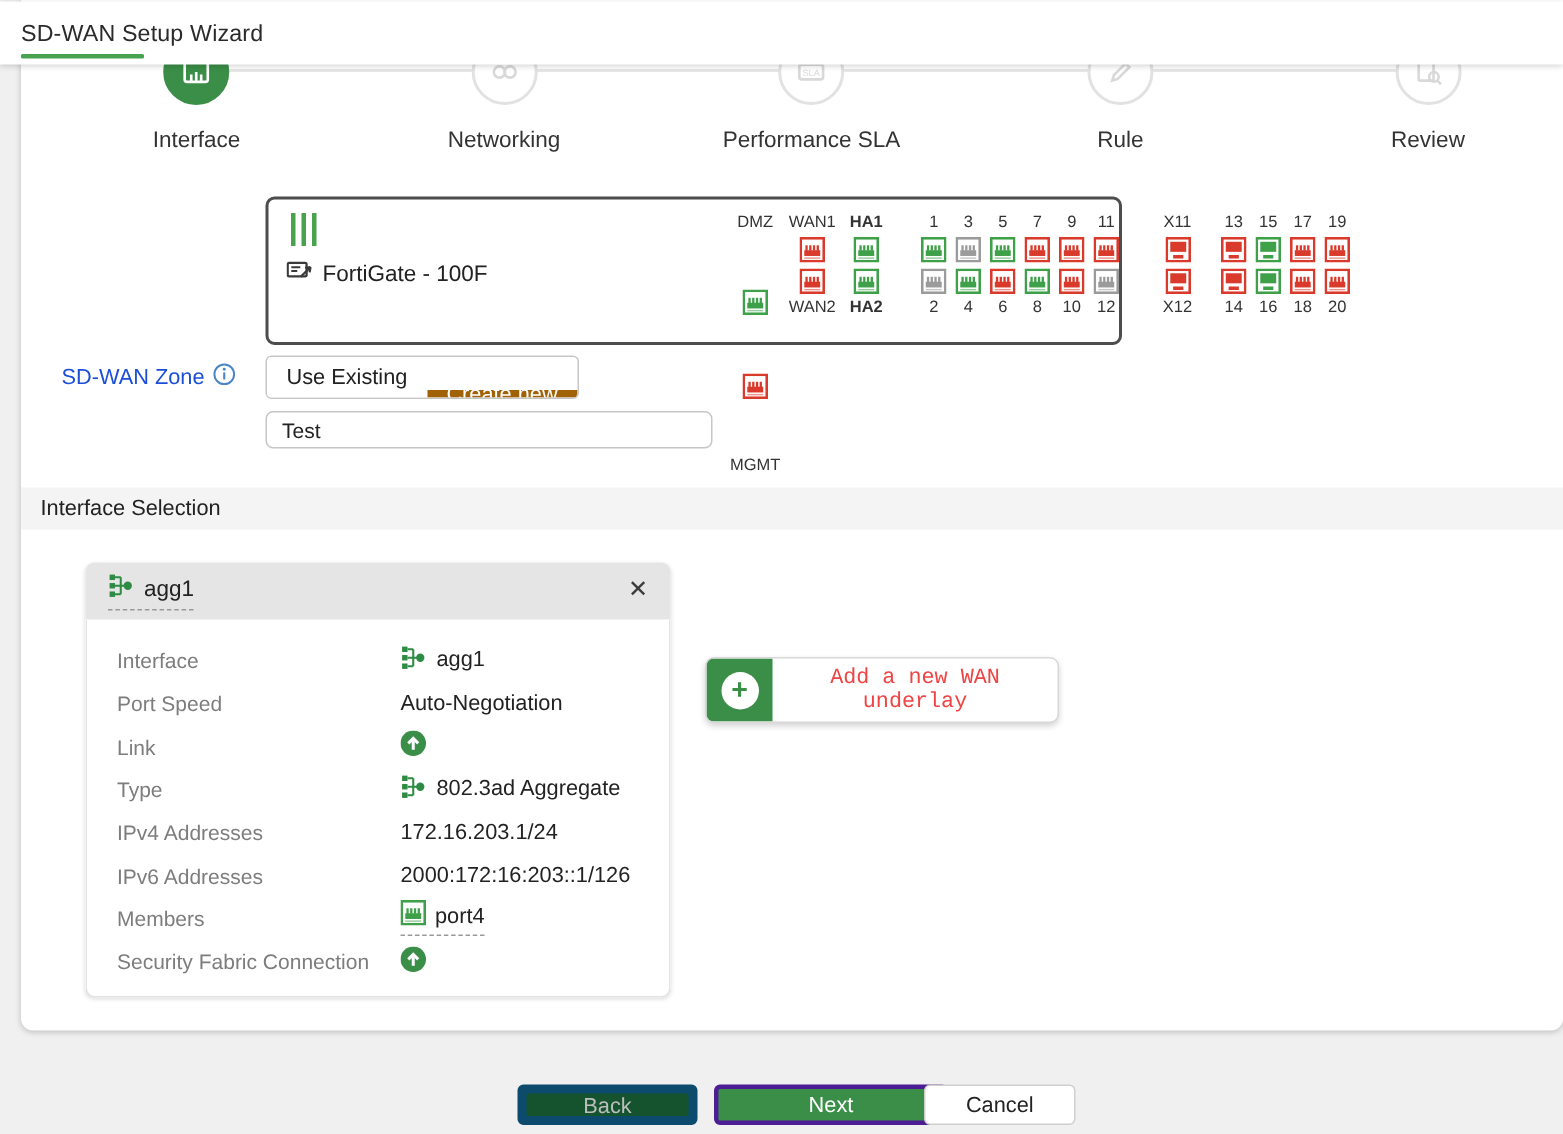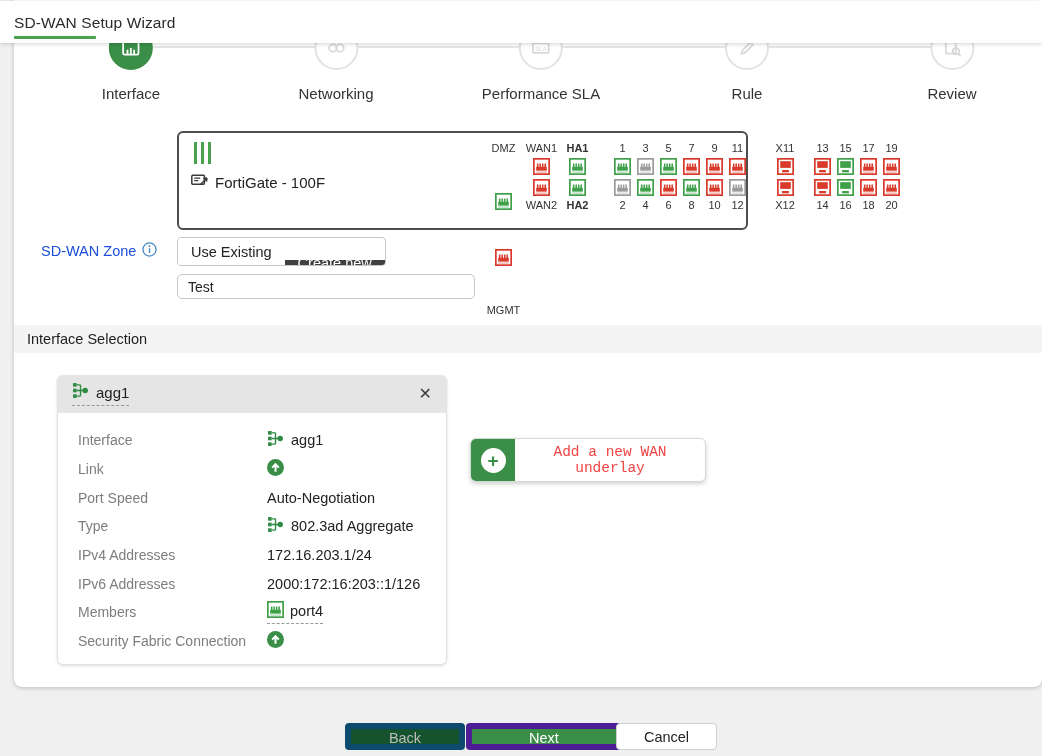--- a/index.html
+++ b/index.html
@@ -45,21 +45,21 @@
   .device-name{position:absolute;left:12px;top:40px;display:flex;align-items:center;gap:6px;font-size:15px;color:#222;}
   .port-grid{position:absolute;left:306px;top:8px;display:flex;align-items:flex-start;}
   .port-col{display:flex;flex-direction:column;align-items:center;}
   .port-col .plabel{font-size:11px;color:#333;height:15px;line-height:15px;}
   .port-col .picon{height:19px;margin:1px 0;display:flex;align-items:center;justify-content:center;}
   .port-spacer{flex:0 0 auto;}
   
   .zone-label{position:absolute;left:27px;top:242px;font-size:14.5px;color:#1d4ed8;display:flex;align-items:center;gap:6px;}
   .toggle{position:absolute;left:163px;top:237px;display:flex;height:29px;border-radius:4px;overflow:hidden;border:1px solid #c6c6c6;box-sizing:border-box;}
   .toggle .opt{display:flex;align-items:center;padding:0 13px;font-size:14.5px;background:#fff;color:#222;cursor:pointer;}
-  .toggle .opt.selected{background:#404040;color:#fff;margin-top:22px;}
+  .toggle .opt.selected{background:#a16207;color:#fff;margin-top:22px;}
   .zone-input{
     position:absolute;left:163px;top:274px;width:298px;height:25px;box-sizing:border-box;
     border:1px solid #c6c6c6;border-radius:5px;padding:0 10px;font-size:14px;color:#222;
     font-family:inherit;outline:none;background:#fff;
   }
   
   .section-bar{position:absolute;left:0;top:325px;right:0;height:28px;background:#f4f4f4;display:flex;align-items:center;}
   .section-bar span{margin-left:13px;font-size:14.5px;color:#222;}
   .iface-card{position:absolute;left:43px;top:375px;width:390px;border-radius:6px;box-shadow:0 1px 3px rgba(0,0,0,.15);background:#fff;}
   .card-head{
@@ -79,21 +79,21 @@
     border-radius:6px;box-shadow:0 2px 4px rgba(0,0,0,.18);display:flex;align-items:stretch;cursor:pointer;
     box-sizing:border-box;overflow:hidden;padding:0;
   }
   .add-btn .plus-wrap{flex:0 0 44px;background:#3a8e47;display:flex;align-items:center;justify-content:center;}
   .add-btn .plus-circle{width:25px;height:25px;border-radius:50%;background:#fff;color:#3a8e47;font-size:19px;font-weight:bold;display:flex;align-items:center;justify-content:center;line-height:1;}
   .add-btn .add-label{flex:1;display:flex;align-items:center;justify-content:center;font-size:14.5px;color:#ef4444;font-family:Liberation Mono, monospace;}
   
   .footer{position:absolute;left:0;right:0;bottom:0;height:69px;background:#f0f0f0;z-index:1;}
   .btn{position:absolute;top:723px;height:27px;border-radius:4px;font-size:14.5px;font-family:inherit;cursor:pointer;box-sizing:border-box;z-index:6;}
   .btn-back{left:345px;width:120px;background:#14532d;border:6px solid #0c4a6e;color:#bdbdbd;cursor:default;}
-  .btn-next{left:466px;width:156px;background:#3a8e47;border:6px solid #4c1d95;color:#fff;}
+  .btn-next{left:476px;width:156px;background:#3a8e47;border:3px solid #4c1d95;color:#fff;}
   .btn-cancel{left:616px;width:101px;background:#fff;border:1px solid #cfcfcf;color:#222;}
 </style>
 </head>
 <body>
 
 <div class="panel">
   <div class="steps-line"></div>
   <div id="steps">
       <div class="step active" style="left: 117px; top: 26px;">
         <div class="step-circle">
@@ -543,32 +543,32 @@
     <rect x="1" y="1" width="3.4" height="3.4" fill="#2e8b43"></rect>
     <rect x="1" y="6.3" width="3.4" height="3.4" fill="#2e8b43"></rect>
     <rect x="1" y="11.6" width="3.4" height="3.4" fill="#2e8b43"></rect>
     <path d="M4.4 2.7 H8 M4.4 8 H8 M4.4 13.3 H8 M8 2.7 V13.3 M8 8 H10.6" stroke="#2e8b43" stroke-width="1.3" fill="none"></path>
     <circle cx="12.4" cy="8" r="2.6" fill="#2e8b43"></circle>
               </svg></span>
             <span>agg1</span>
           </div>
         </div>
         <div class="card-row">
+          <div class="row-label">Port Speed</div>
+          <div class="row-value">
+            <span>Auto-Negotiation</span>
+          </div>
+        </div>
+        <div class="card-row">
           <div class="row-label">Link</div>
           <div class="row-value">
             <span><svg width="17" height="17" viewBox="0 0 16 16">
     <circle cx="8" cy="8" r="8" fill="#3a8e47"></circle>
     <path d="M8 12 V5.2 M4.9 8.1 L8 4.9 L11.1 8.1" stroke="#fff" stroke-width="1.9" fill="none"></path>
               </svg></span>
-          </div>
-        </div>
-        <div class="card-row">
-          <div class="row-label">Port Speed</div>
-          <div class="row-value">
-            <span>Auto-Negotiation</span>
           </div>
         </div>
         <div class="card-row">
           <div class="row-label">Type</div>
           <div class="row-value">
             <span><svg width="17" height="17" viewBox="0 0 16 16">
     <rect x="1" y="1" width="3.4" height="3.4" fill="#2e8b43"></rect>
     <rect x="1" y="6.3" width="3.4" height="3.4" fill="#2e8b43"></rect>
     <rect x="1" y="11.6" width="3.4" height="3.4" fill="#2e8b43"></rect>
     <path d="M4.4 2.7 H8 M4.4 8 H8 M4.4 13.3 H8 M8 2.7 V13.3 M8 8 H10.6" stroke="#2e8b43" stroke-width="1.3" fill="none"></path>

